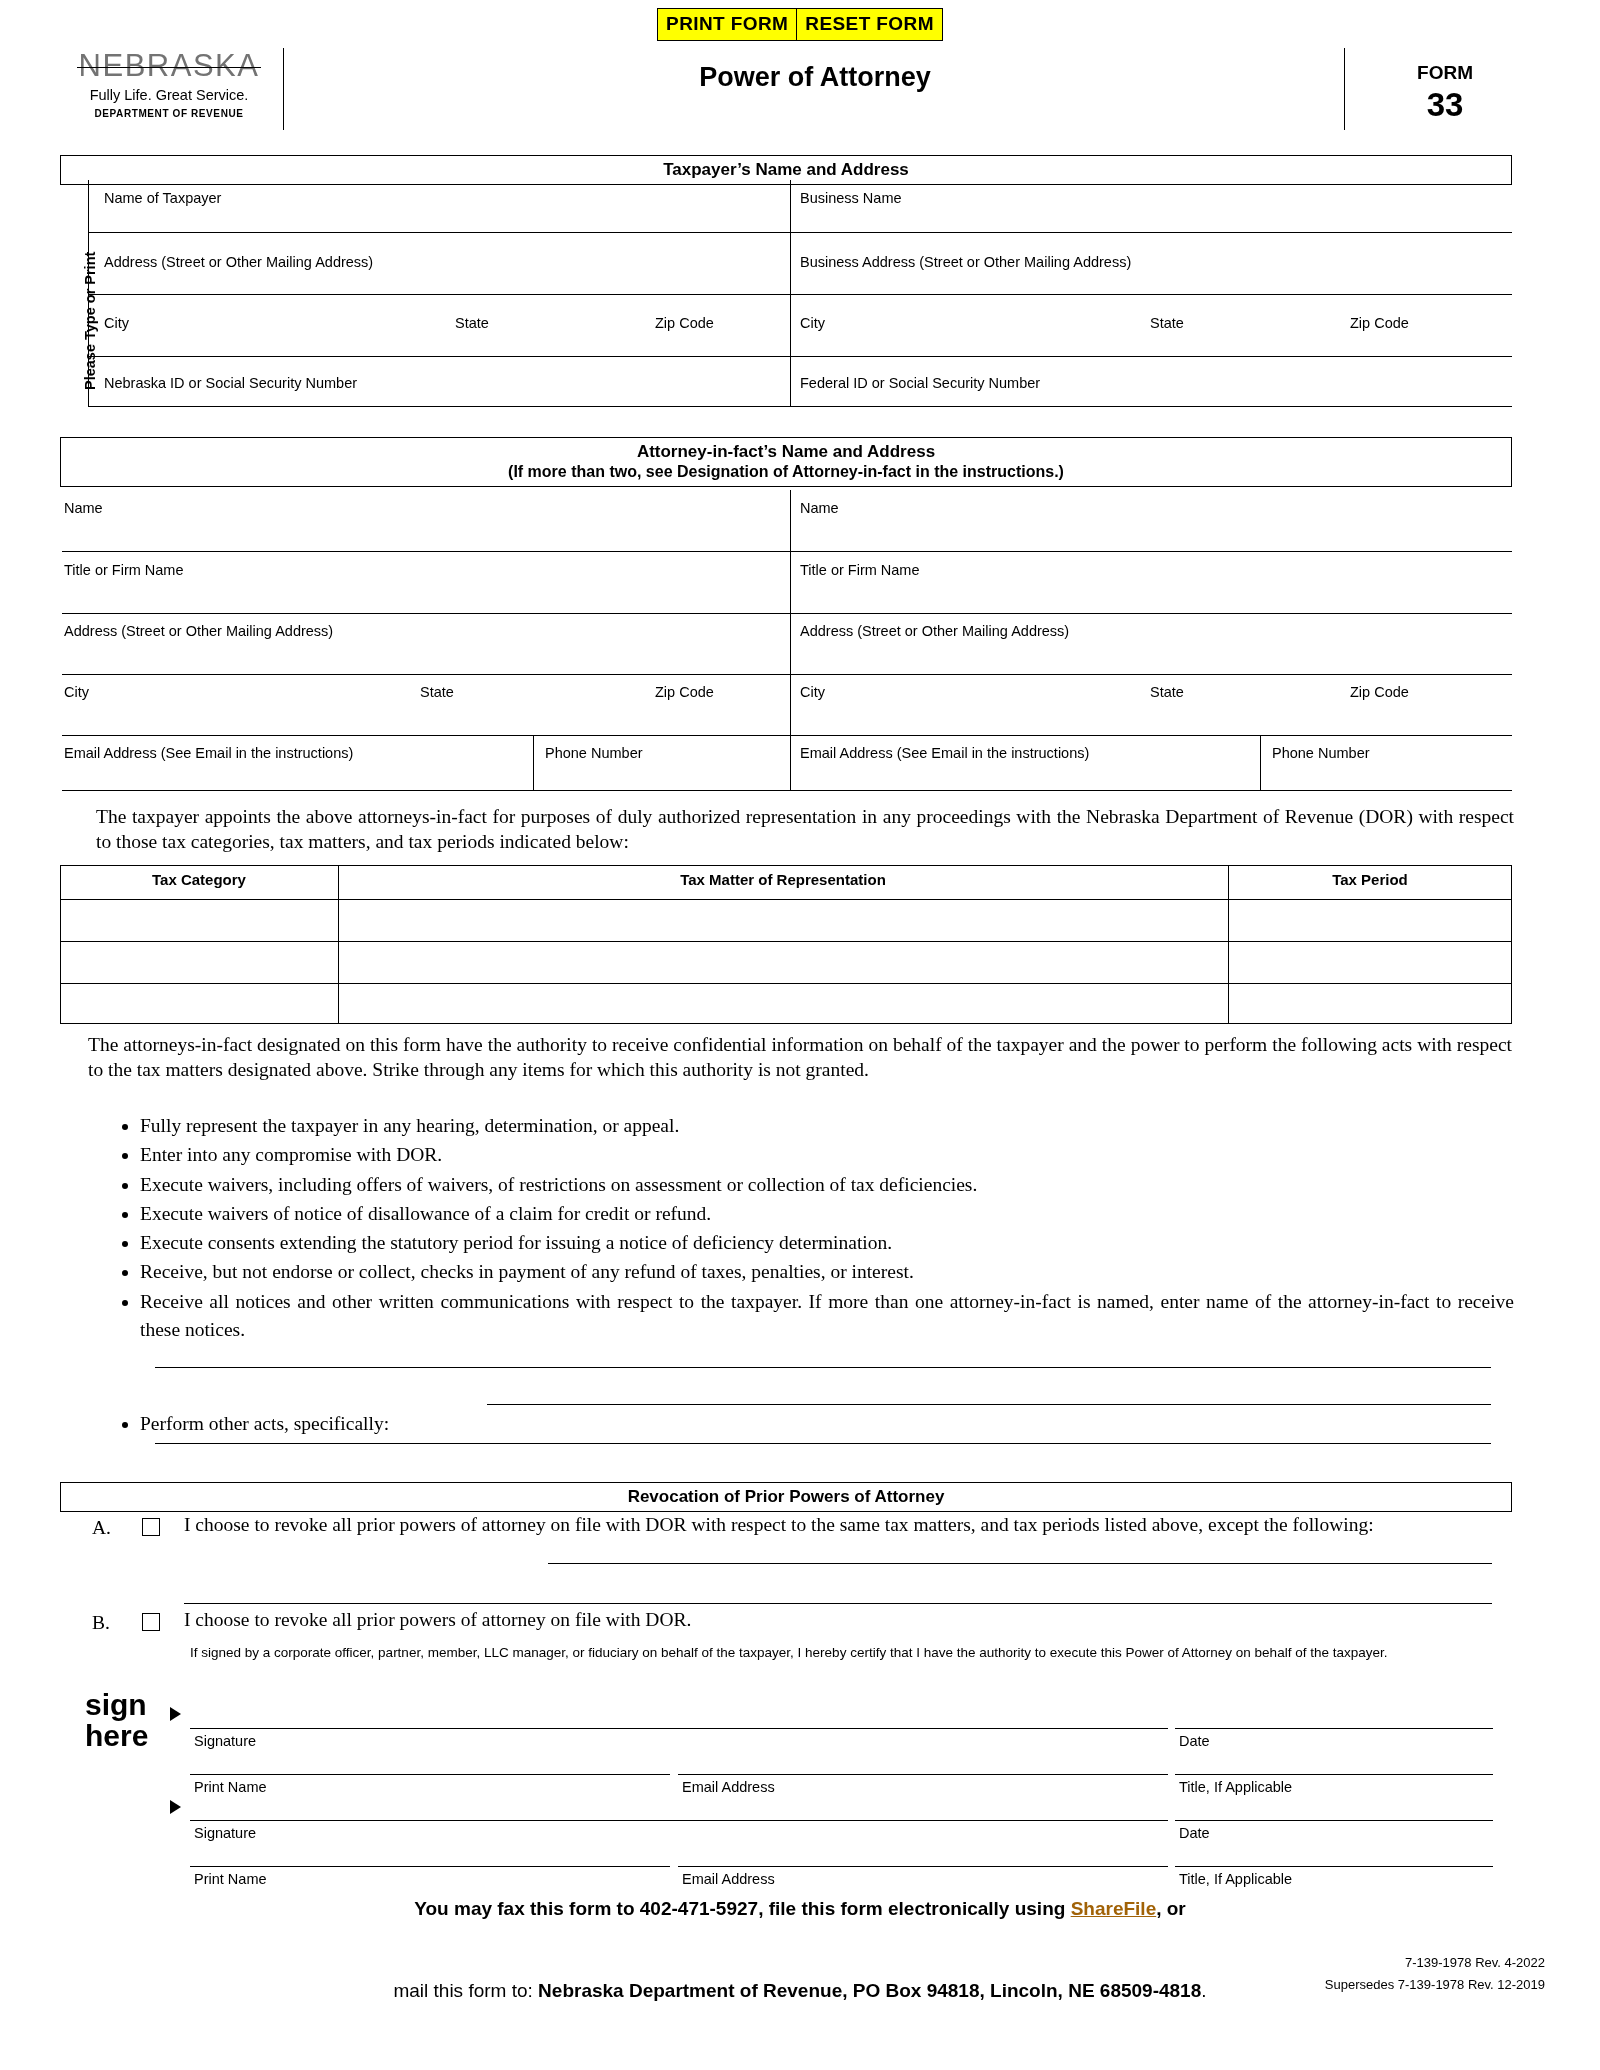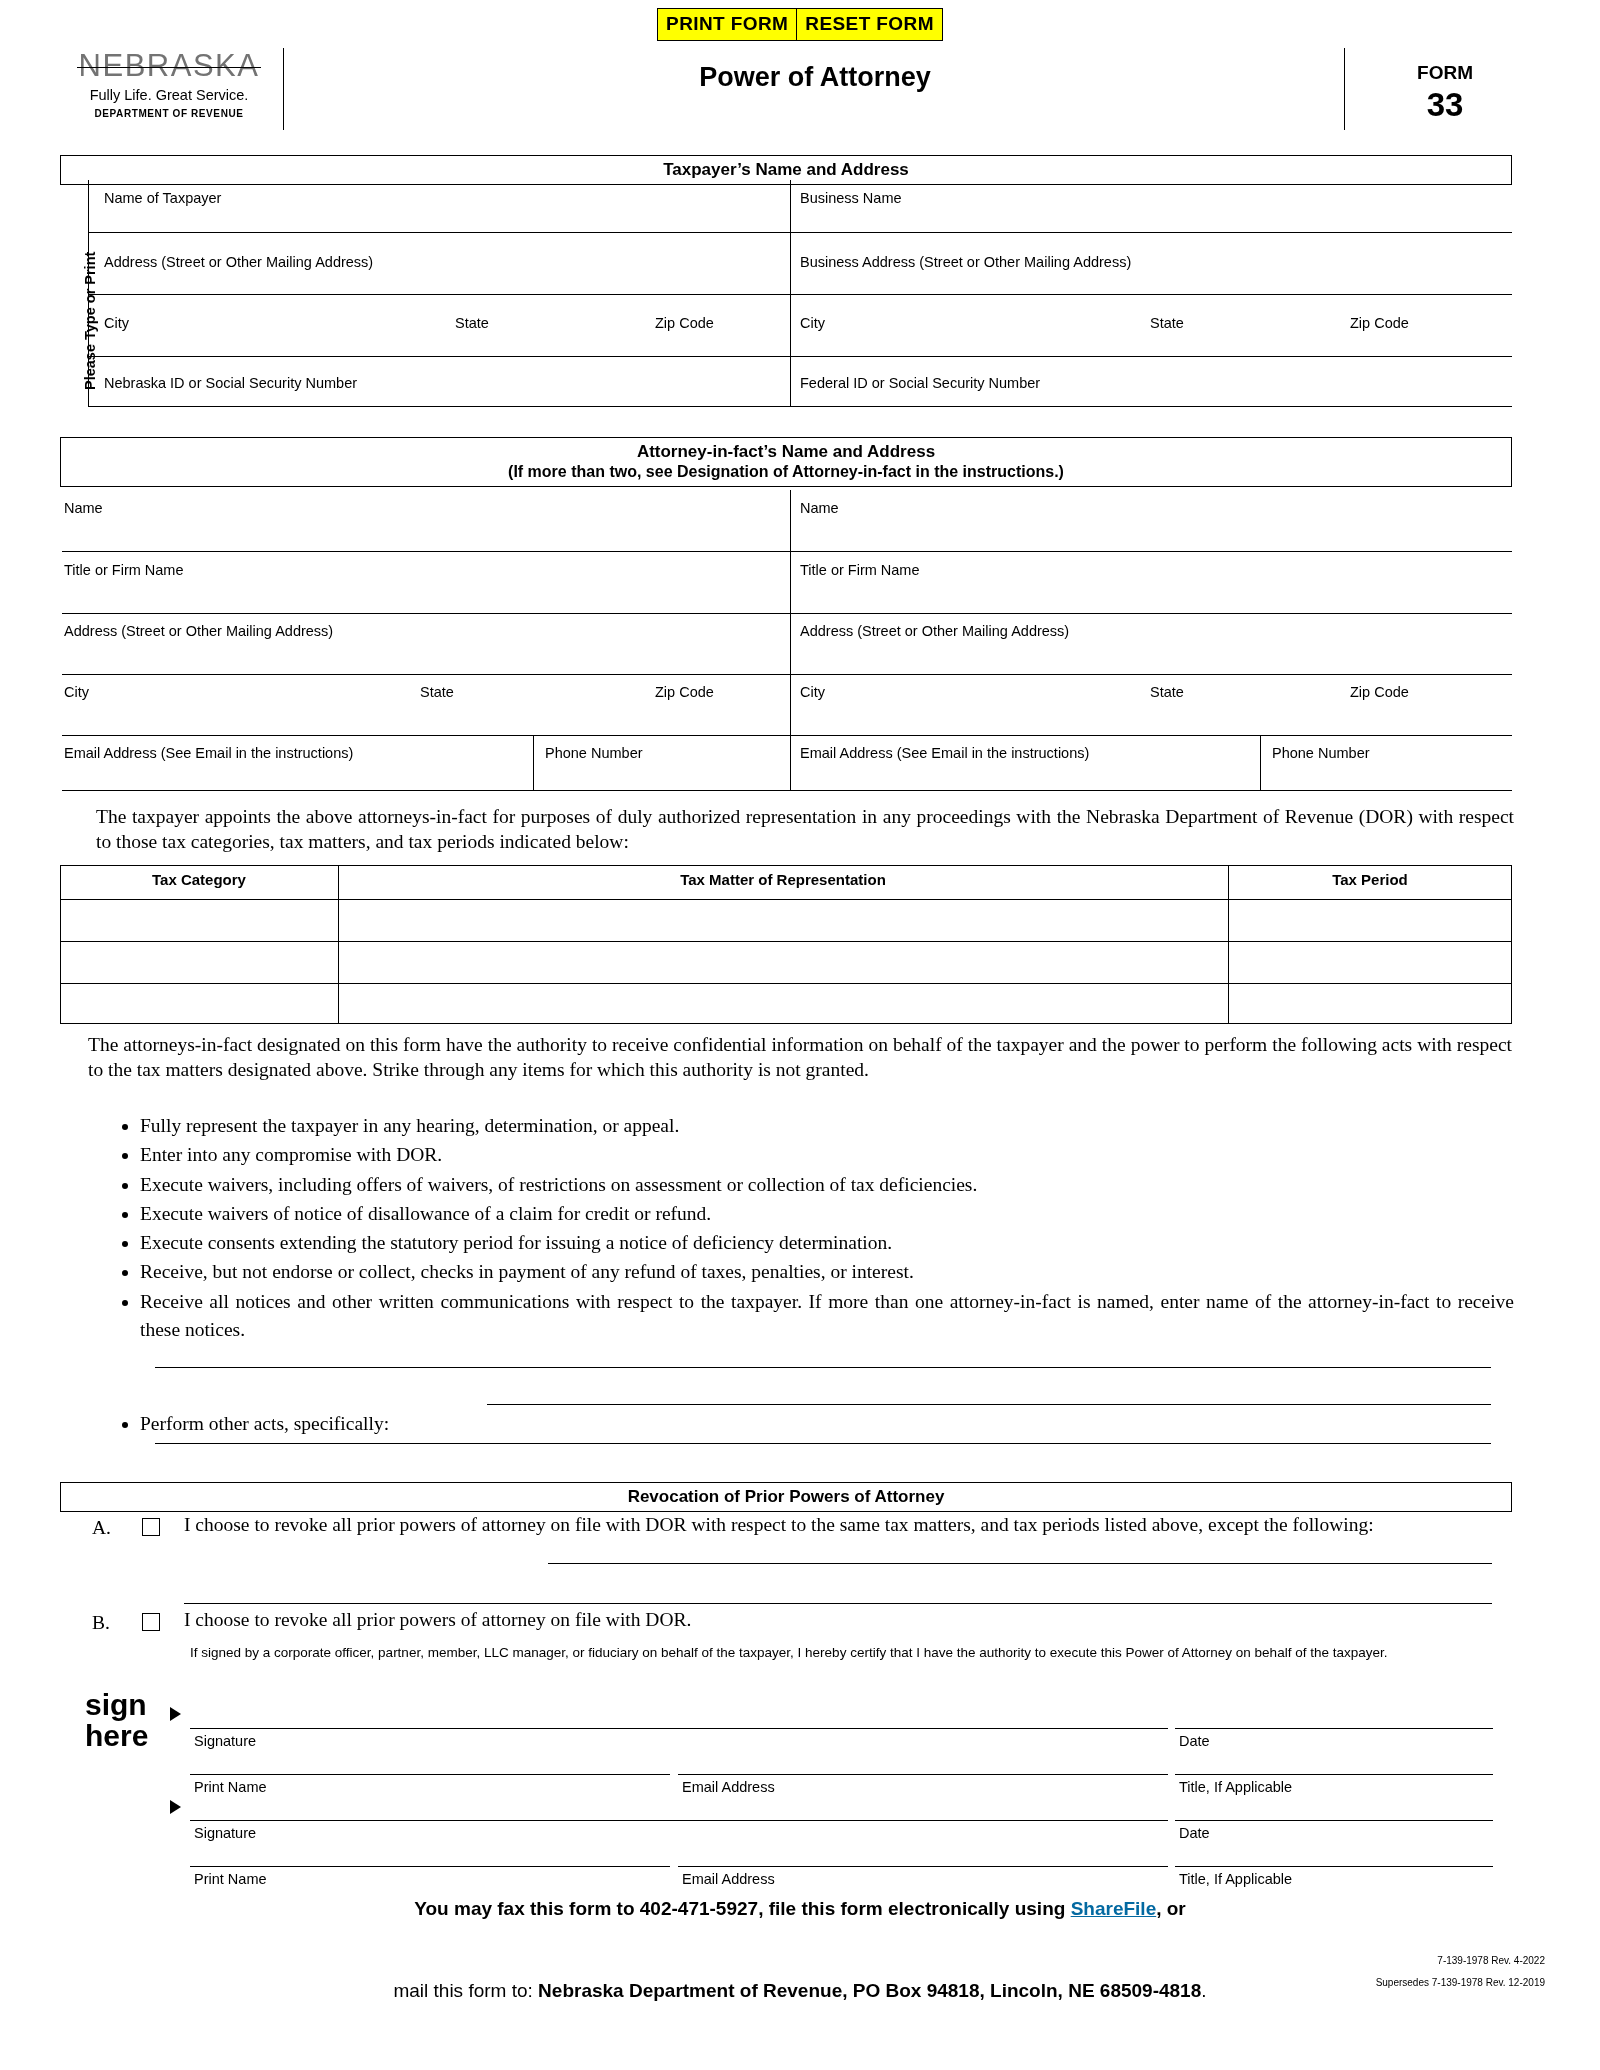--- a/index.html
+++ b/index.html
@@ -215,25 +215,25 @@
   }
   .footer {
     position: absolute;
     font-family: "Liberation Sans", sans-serif;
     font-weight: bold;
     font-size: 19px;
     text-align: center;
     width: 1600px;
     left: 0;
   }
-  .footer .link { color: #0369a1; text-decoration: underline; }
+  .footer .link { color: #a16207; text-decoration: underline; }
   .rev {
     position: absolute;
     font-family: "Liberation Sans", sans-serif;
-    font-size: 10px;
+    font-size: 13px;
     text-align: right;
   }
 </style>
 </head>
 <body>
 
 <div class="page">
 
   <div class="topbar">
     <div class="btn-group">

